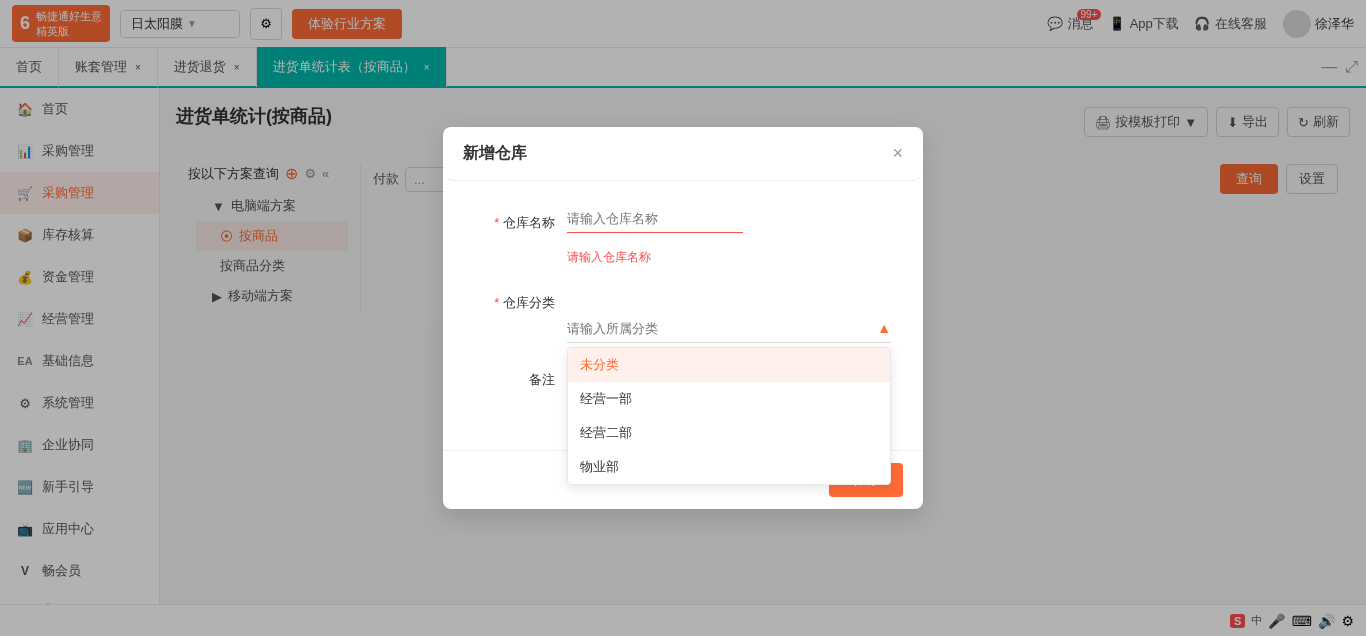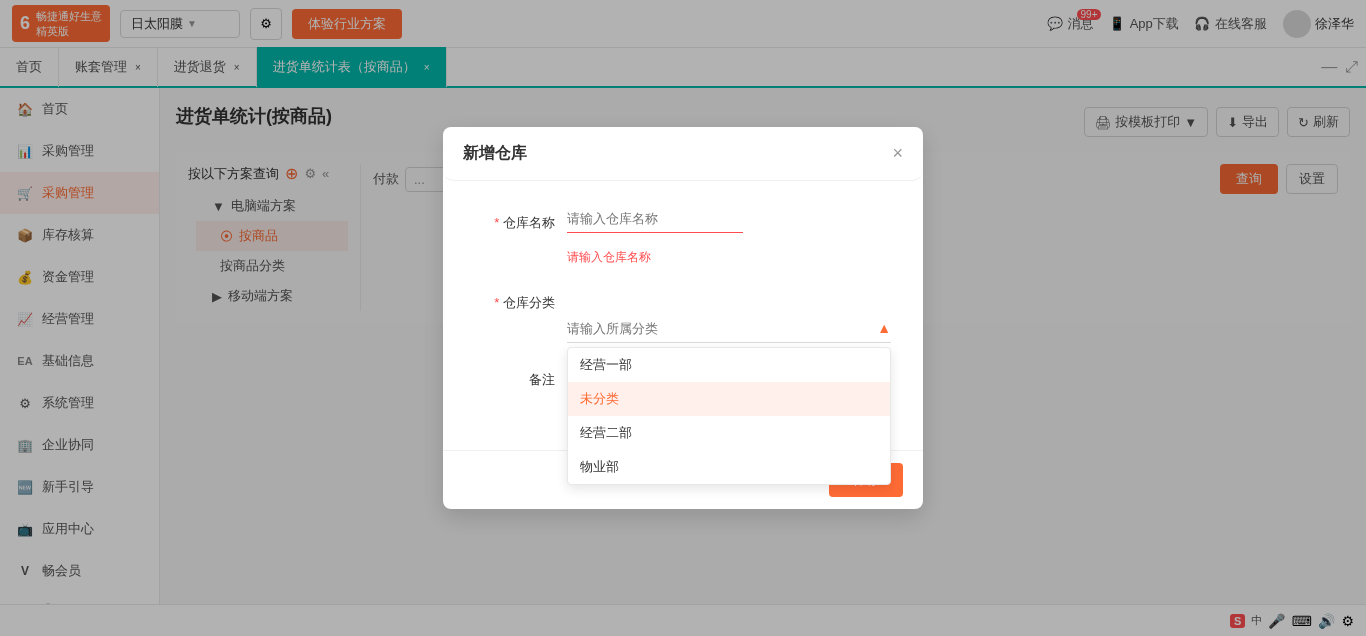--- a/index.html
+++ b/index.html
@@ -416,22 +416,22 @@
 
       <div class="form-row">
         <label class="form-label required">仓库分类</label>
         <div class="input-wrapper dropdown-wrapper" style="flex:1;">
           <div class="dropdown-input">
             <input type="text" placeholder="请输入所属分类" style="">
             <span class="dropdown-arrow">▲</span>
           </div>
 
           <div class="dropdown-list">
+            <div class="dropdown-item selected">未分类</div>
             <div class="dropdown-item">经营一部</div>
-            <div class="dropdown-item selected">未分类</div>
             <div class="dropdown-item">经营二部</div>
             <div class="dropdown-item">物业部</div>
           </div>
         </div>
       </div>
 
       <div class="form-row">
         <label class="form-label">备注</label>
         <textarea class="form-input" rows="2" style="resize: none; flex: 1 1 0%;"></textarea>
       </div>

